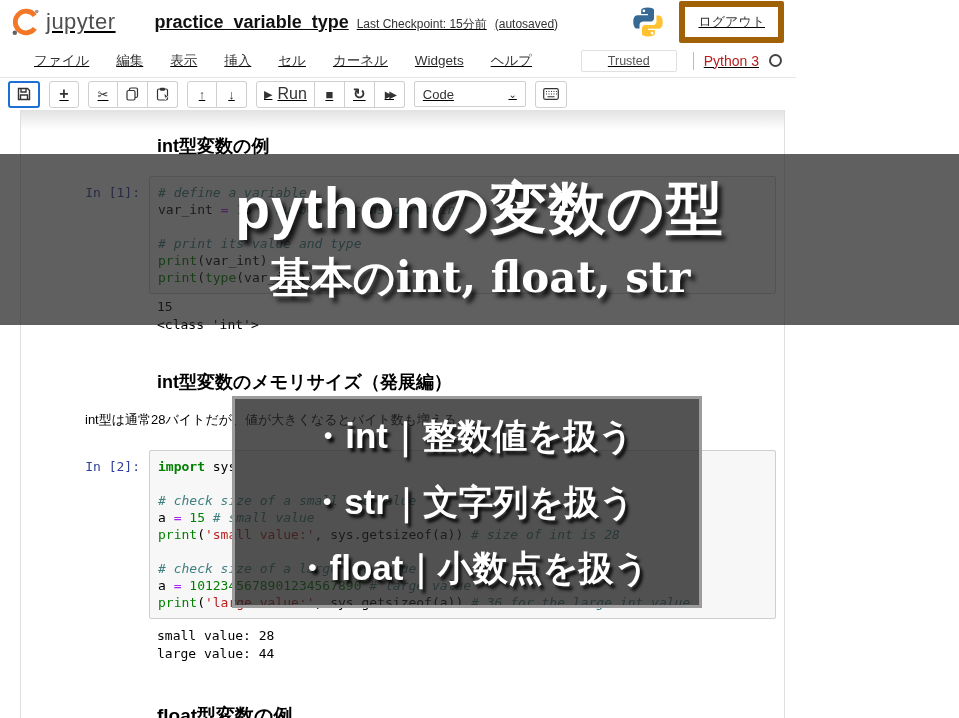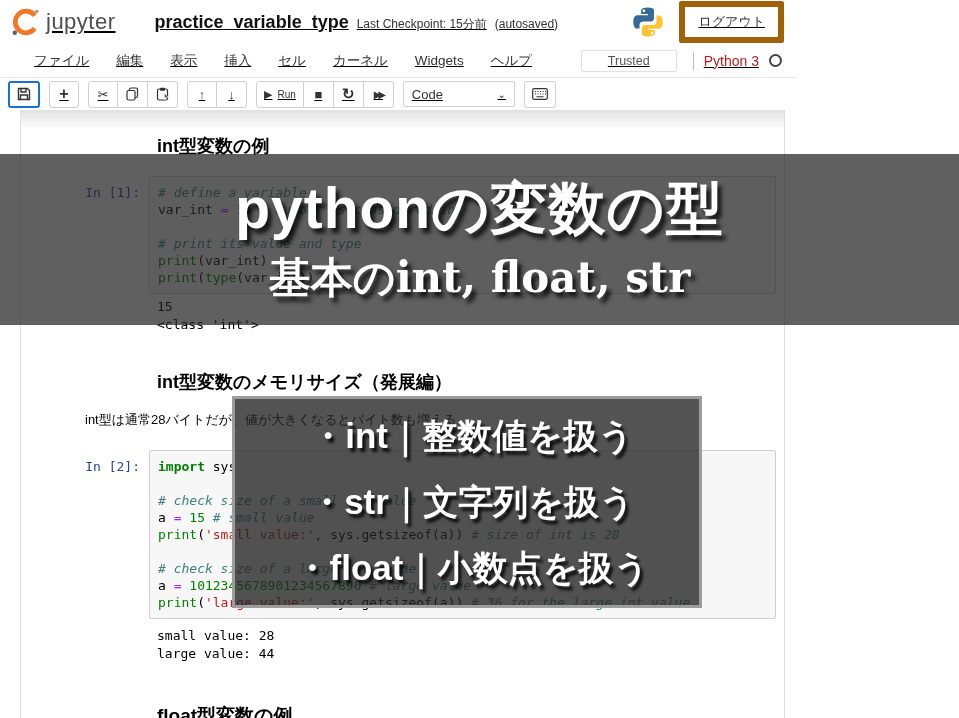--- a/index.html
+++ b/index.html
@@ -34,21 +34,21 @@
     background:#fff; }
   .btn-group { display:flex; }
   .tbtn { min-width:30px; height:27px; background:#fff; border:1px solid #cfcfcf;
     display:flex; align-items:center; justify-content:center; font-size:13px; color:#333;
     cursor:pointer; padding:0 7px; }
   .btn-group .tbtn + .tbtn { border-left:none; }
   .btn-group .tbtn:first-child { border-radius:3px 0 0 3px; }
   .btn-group .tbtn:last-child { border-radius:0 3px 3px 0; }
   .btn-group .tbtn:only-child { border-radius:3px; }
   .tbtn.focused { border:2px solid #1c6fd4 !important; border-radius:4px; }
-  .run-label { margin-left:5px; font-size:10px; }
+  .run-label { margin-left:5px; font-size:16px; }
   .ff { letter-spacing:-3px; font-size:10px; }
   .cell-type { width:112px; height:26px; border:1px solid #cfcfcf; border-radius:2px;
     background:#fff; display:flex; align-items:center; justify-content:space-between;
     padding:0 8px; font-size:13px; color:#333; cursor:pointer; }
   .chev { font-size:10px; color:#333; }
 
   
   .nb-wrap { position:absolute; top:110px; left:20px; right:11px; bottom:0;
     border-left:1px solid #dedede; border-right:1px solid #dedede; background:#fff; }
   .nb-shadow { height:20px; background:linear-gradient(#e2e2e2,#ffffff); }

